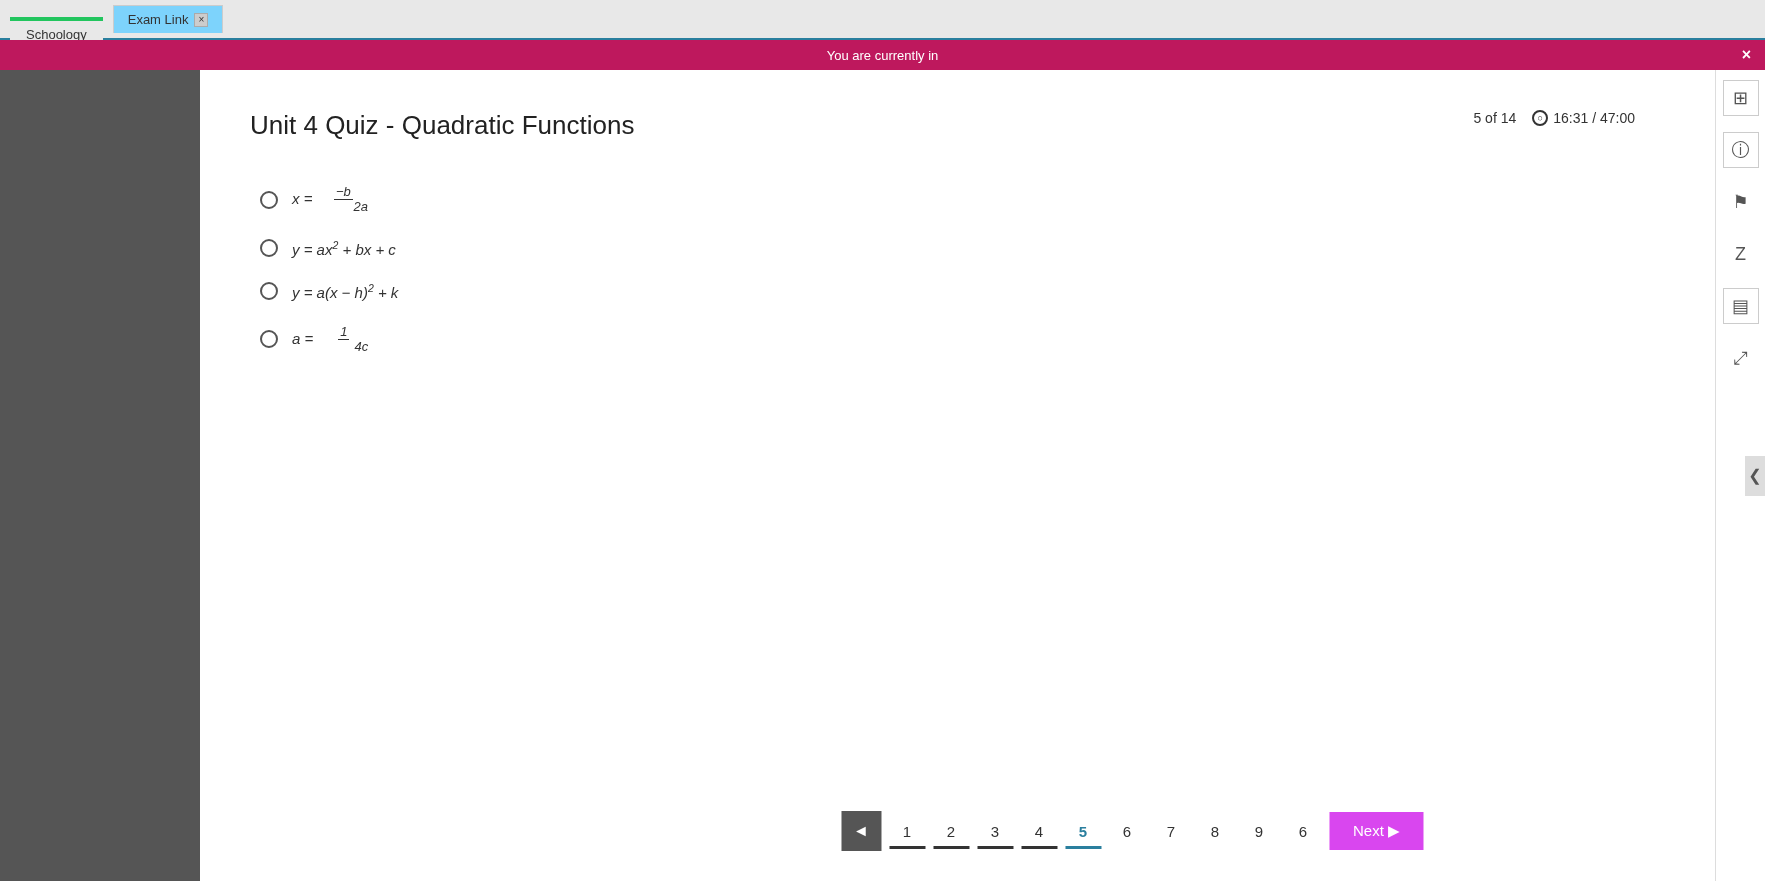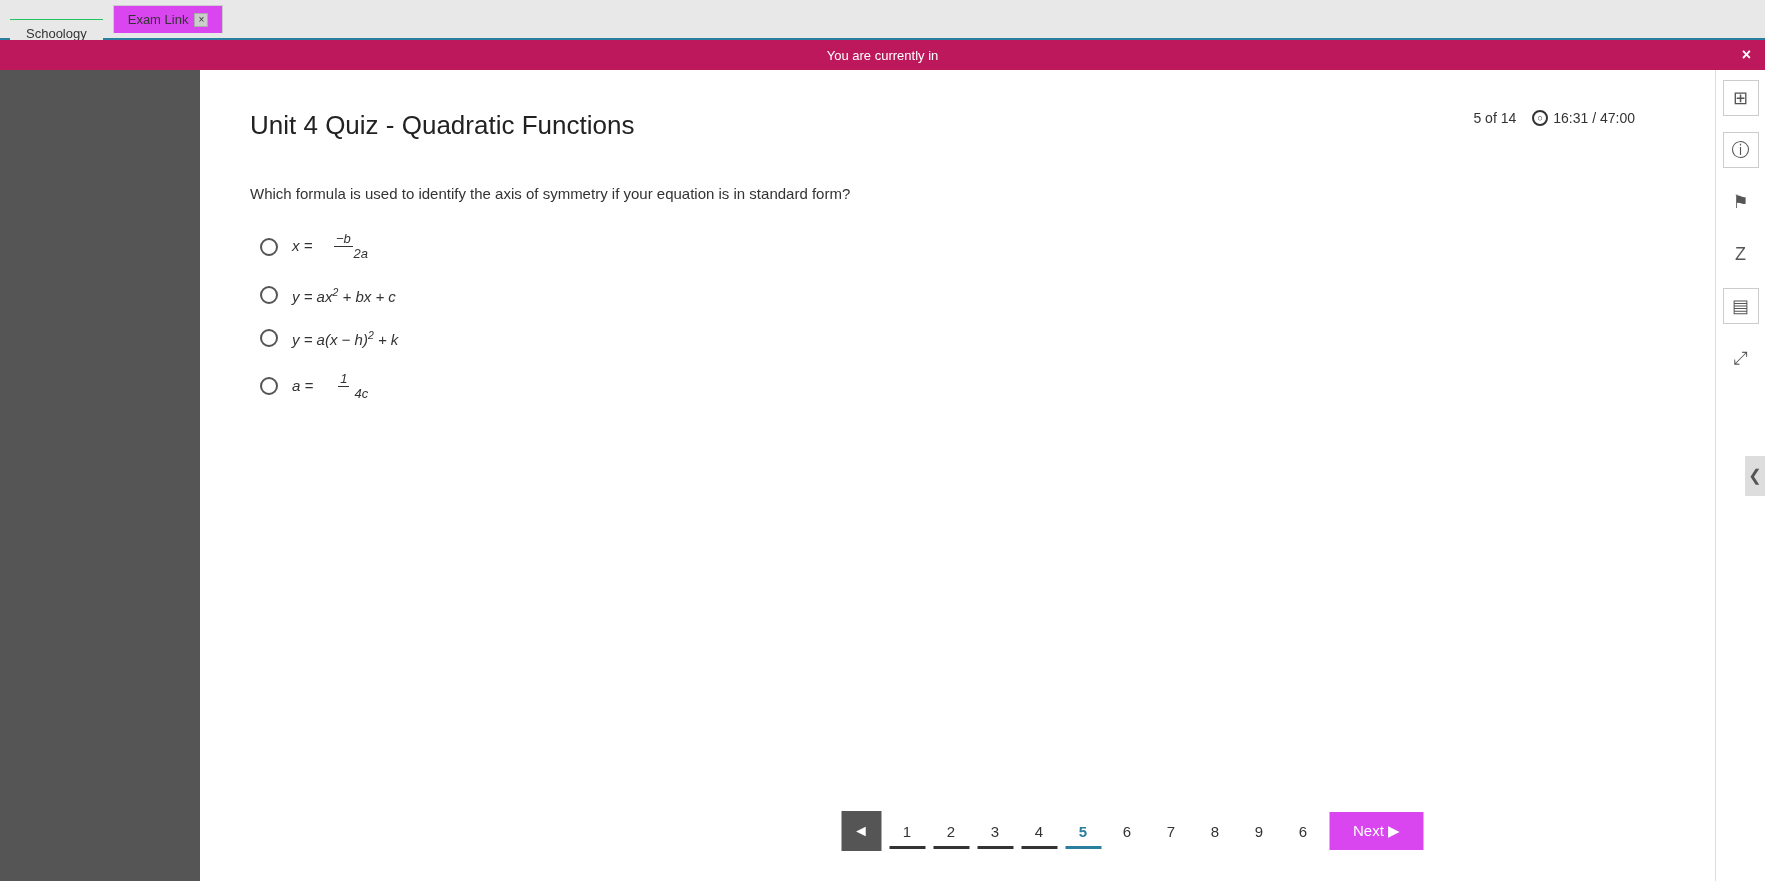--- a/index.html
+++ b/index.html
@@ -20,25 +20,25 @@
       align-items: center;
       padding: 0 10px;
       gap: 10px;
       border-bottom: 2px solid #2a7f9e;
     }
     .tab-schoology {
       background: #e8e8e8;
       padding: 6px 16px;
       font-size: 13px;
       color: #333;
-      border-top: 1px solid #22c55e;
+      border-top: 4px solid #22c55e;
       margin-top: 27px;
     }
     .tab-exam {
-      background: #d946ef;
+      background: #7dd3fc;
       padding: 6px 14px;
       font-size: 13px;
       color: #333;
       display: flex;
       align-items: center;
       gap: 6px;
       border: 1px solid #ccc;
       border-bottom: none;
     }
     .tab-close {
@@ -339,21 +339,20 @@
     <div class="progress-info">
       <span class="progress-text">5 of 14</span>
       <div class="timer">
         <span class="timer-icon">○</span>
         <span>16:31 / 47:00</span>
       </div>
     </div>
 
     <h1 class="quiz-title">Unit 4 Quiz - Quadratic Functions</h1>
 
-    <p class="question-text">Which formula is used to identify the axis of symmetry if your equation is in standard form?</p>
 
     <div class="answer-options">
 
       <div class="answer-option">
         <div class="radio-circle"></div>
         <span class="option-text math-text">
           <i>x</i> = <span class="fraction">
               <span class="num">−<i>b</i></span>
               <span class="den">2<i>a</i></span>
             </span>

